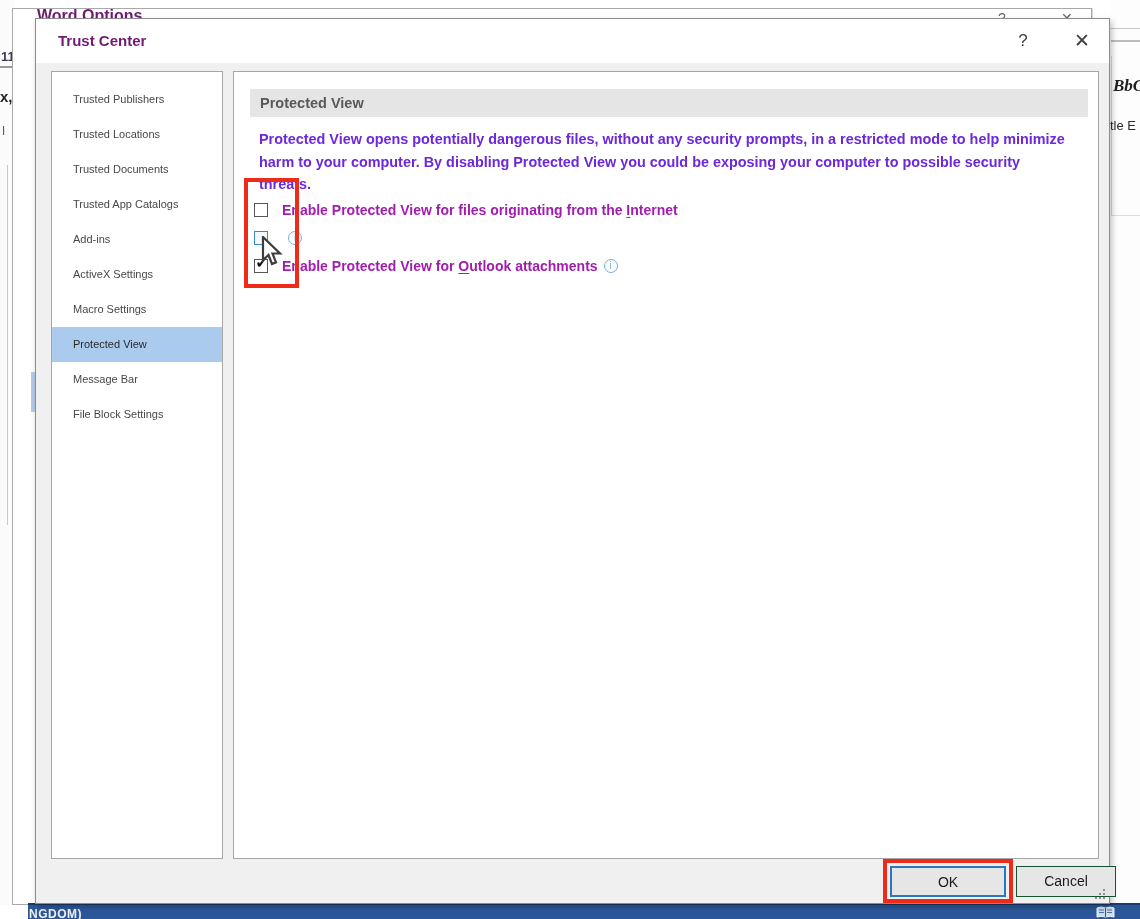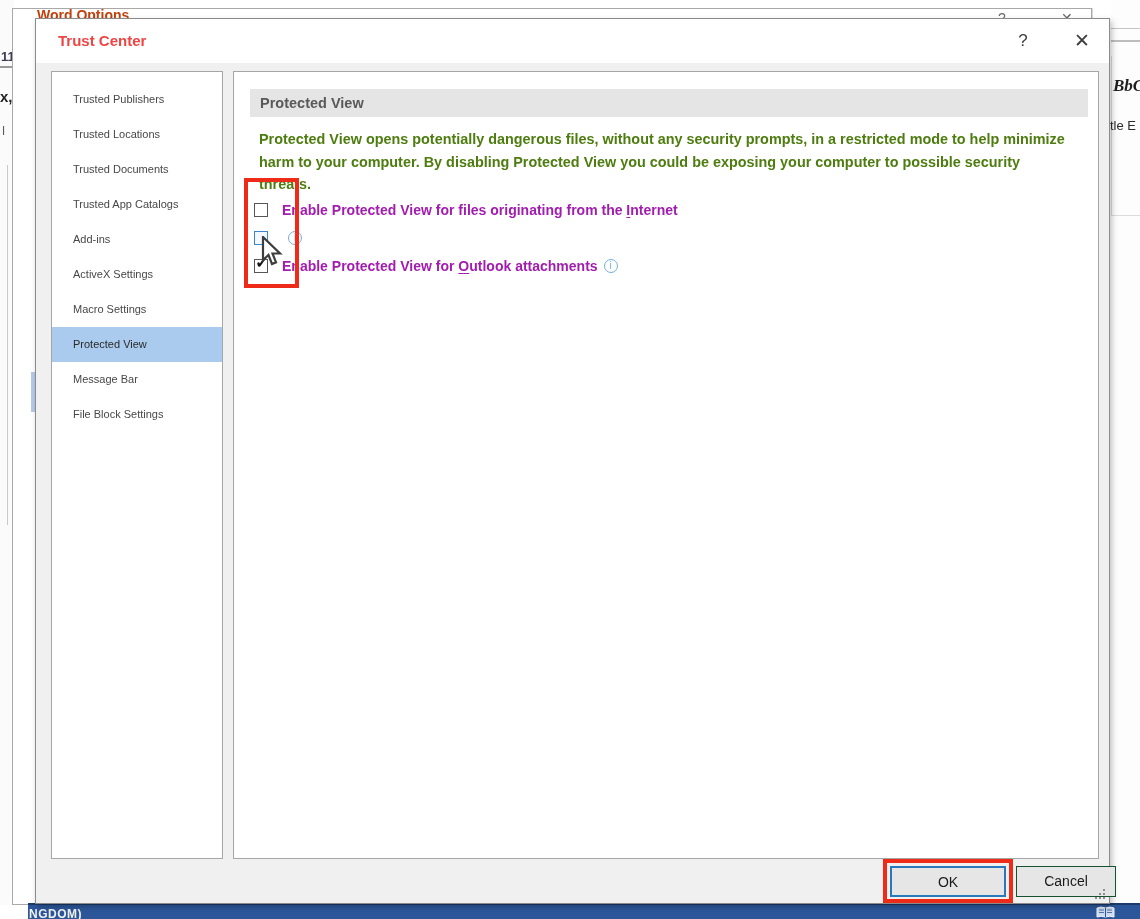--- a/index.html
+++ b/index.html
@@ -8,52 +8,52 @@
   .abs { position:absolute; }
 
   
   #bg-left-frags { left:0; top:0; width:14px; height:905px; background:#fbfbfb; }
   .frag-11 { left:0; top:49px; font-size:13px; font-weight:bold; color:#3c3c55; border-bottom:2px solid #9a9a9a; padding:0 1px 2px 1px; }
   .frag-glyph { left:0; top:88px; font-size:15px; font-weight:bold; color:#222; }
   .frag-bar { left:2px; top:124px; font-size:12px; color:#555; }
   .frag-vline { left:7px; top:165px; width:1px; height:360px; background:#c9c9c9; }
 
   #word-options-dialog { left:12px; top:8px; width:1080px; height:897px; background:#ffffff; border:1px solid #a9a9a9; box-shadow:1px 0 0 #d8d8d8; }
-  #wo-title { left:24px; top:-2px; font-size:14px; font-weight:600; color:#c2410c; }
+  #wo-title { left:24px; top:-2px; font-size:16px; font-weight:600; color:#701a75; }
   #wo-help { left:985px; top:1px; font-size:14px; color:#6a6a6a; }
   #wo-close { left:1048px; top:1px; font-size:14px; color:#6a6a6a; }
   #wo-selected-frag { left:18px; top:363px; width:17px; height:40px; background:#b5cbe9; }
 
   #bg-right-frags { left:1111px; top:0; width:29px; height:905px; background:#fdfdfd; }
   .rline1 { left:1111px; top:28px; width:29px; height:1px; background:#c4c4c4; }
   .rline2 { left:1111px; top:40px; width:29px; height:2px; background:#bdbdbd; }
   .rcell { left:1111px; top:56px; width:29px; height:160px; border-left:1px solid #dcdcdc; border-bottom:1px solid #dcdcdc; }
   .frag-bbc { left:1113px; top:76px; font-size:17px; font-style:italic; font-weight:600; color:#1f1f1f; font-family:"Liberation Serif", serif; }
   .frag-tle { left:1110px; top:118px; font-size:13px; color:#2c2c2c; }
 
   
   #status-bar { left:0; top:903px; width:1140px; height:16px; background:#2b579a; border-top:2px solid #1c3a6b;margin-left:28px; }
   #status-lang { left:1px; top:2px; font-size:12px; font-weight:bold; color:#f2f2f2; letter-spacing:0.5px; }
   .book-icon { top:1px; width:19px; height:13px; }
 
   
   #trust-center { left:35px; top:18px; width:1075px; height:886px; background:#f0f0f0; border:1px solid #8b8b8b; box-shadow:2px 3px 6px rgba(0,0,0,.25); }
   #tc-titlebar { left:0; top:0; width:100%; height:44px; background:#ffffff; }
-  #tc-title { left:22px; top:13px; font-size:15px; font-weight:600; color:#ef4444; }
+  #tc-title { left:22px; top:13px; font-size:15px; font-weight:600; color:#701a75; }
   .tc-sys-btn { top:8px; width:40px; height:28px; text-align:center; line-height:28px; font-size:17px; color:#404040; }
   #tc-help { left:967px; }
   #tc-close { left:1026px; font-size:19px; }
 
   #tc-sidebar { left:15px; top:52px; width:172px; height:788px; background:#ffffff; border:1px solid #a6a6a6; padding-top:10px; }
   .side-item { height:35px; line-height:35px; padding-left:21px; font-size:11px; color:#474747; white-space:nowrap; }
   .side-item.selected { background:#aacbee; color:#2a2a2a; }
 
   #tc-content { left:197px; top:52px; width:866px; height:788px; background:#ffffff; border:1px solid #a6a6a6; }
   #pv-header { left:16px; top:17px; width:838px; height:28px; background:#e5e5e5; line-height:28px; padding-left:10px; font-size:14.5px; font-weight:600; color:#595959; }
-  #pv-desc { left:25px; top:56px; font-size:14.4px; font-weight:600; color:#4d7c0f; line-height:22.5px; white-space:nowrap; }
+  #pv-desc { left:25px; top:56px; font-size:14.4px; font-weight:600; color:#6d28d9; line-height:22.5px; white-space:nowrap; }
 
   .cb-row { left:20px; height:20px; display:flex; align-items:center; white-space:nowrap; }
   .cb-box { width:14px; height:14px; background:#ffffff; border:1.5px solid #565656; margin-right:14px; position:relative; flex:none; }
   .cb-box.hovered { border-color:#3a87c8; background:#f3f9fe; }
   .cb-check { position:absolute; left:0px; top:-8px; font-size:17px; font-weight:bold; color:#111; }
   .cb-label { font-size:14px; font-weight:600; color:#a21caf; }
   .cb-label u { text-underline-offset:2px; }
   .info-icon { display:inline-block; width:14px; height:14px; border:1.4px solid #74aede; border-radius:50%; color:#74aede; font-size:10px; line-height:12px; text-align:center; margin-left:6px; font-style:normal; vertical-align:-2px; }
 
   

